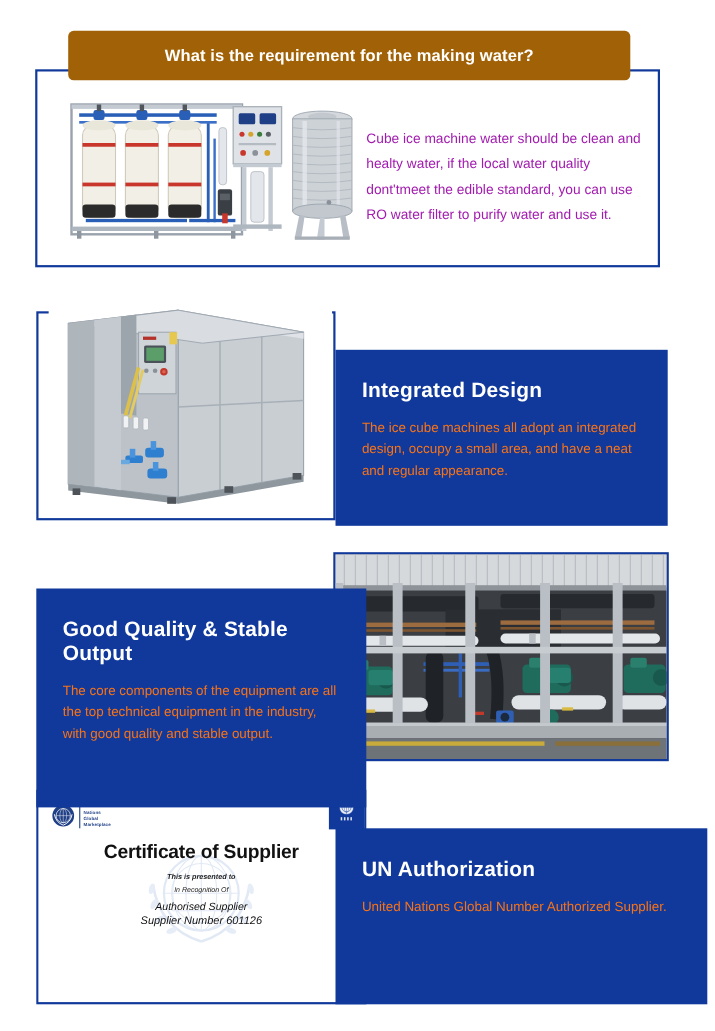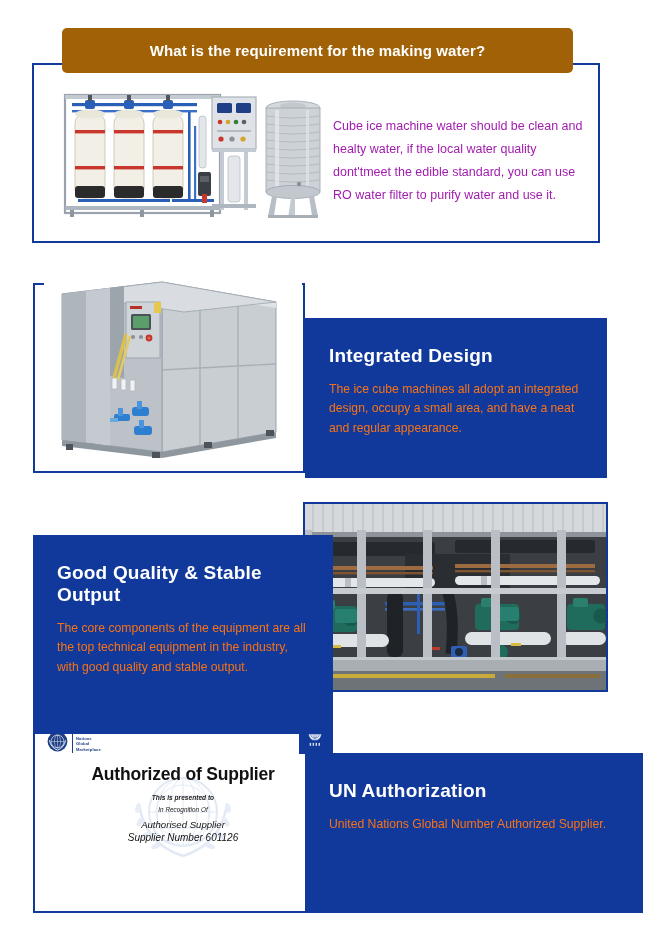--- a/index.html
+++ b/index.html
@@ -605,21 +605,21 @@
             <g fill="#ffffff" opacity=".85">
               <rect x="8" y="30" width="2.4" height="5"></rect>
               <rect x="13" y="30" width="2.4" height="5"></rect>
               <rect x="18" y="30" width="2.4" height="5"></rect>
               <rect x="23" y="30" width="2.4" height="5"></rect>
             </g>
           </svg>
         </div>
 
         <div class="cert-inner">
-          <div class="cert-h1">Authorized of Supplier</div>
+          <div class="cert-h1">Certificate of Supplier</div>
           <div class="cert-pres">This is presented to</div>
           <div class="cert-recog">In Recognition Of</div>
           <div class="cert-role">Authorised Supplier</div>
           <div class="cert-num">Supplier Number 601126</div>
         </div>
       </div>
     </div>
 
     <div class="sec4-card">
       <h2 class="card-title">UN Authorization</h2>

